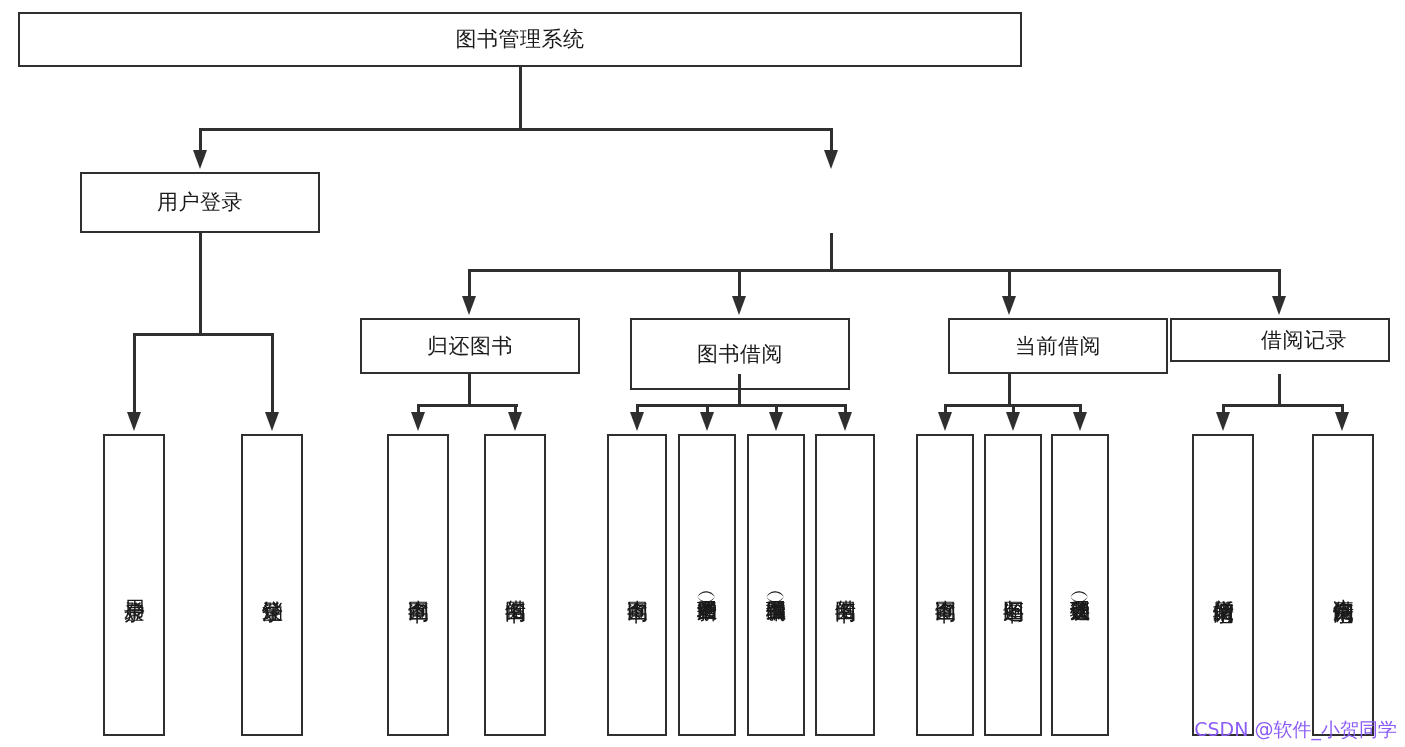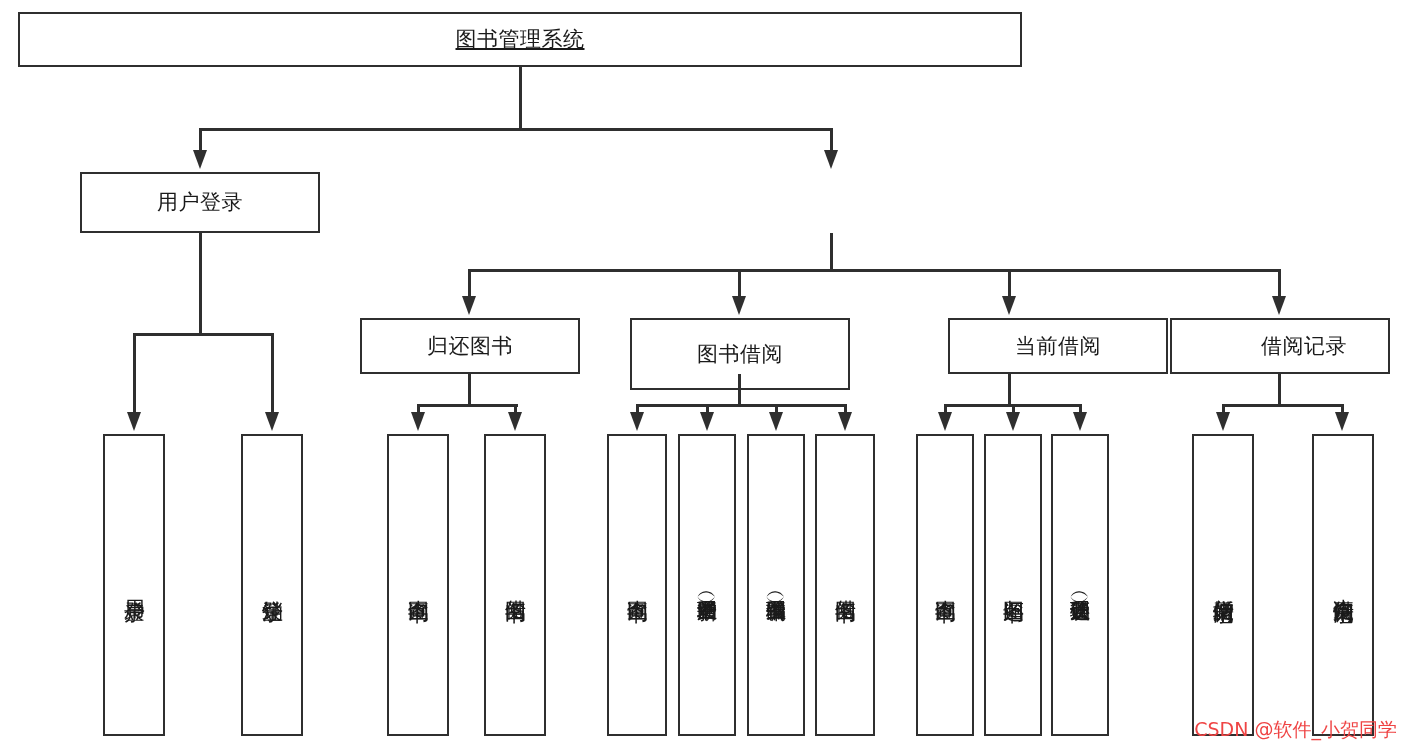--- a/index.html
+++ b/index.html
@@ -74,31 +74,31 @@
     border-left: 7px solid transparent;
     border-right: 7px solid transparent;
     border-top: 19px solid #2f2f2f;
   }
   
   #watermark {
     position: absolute;
     right: 8px;
     bottom: 4px;
     font-size: 19px;
-    color: #ef4444;
+    color: #8b5cf6;
     white-space: nowrap;
     font-family: "DejaVu Sans", "Liberation Sans", sans-serif;
   }
 </style>
 </head>
 <body>
 
 <div id="canvas">
 
-  <div class="node horiz" style="left:18px; top:12px; width:1004px; height:55px;text-decoration:underline;">
+  <div class="node horiz" style="left:18px; top:12px; width:1004px; height:55px;">
     <span class="label">图书管理系统</span>
   </div>
 
   <div class="vline" style="left:199px; top:67px; width:2.5px; height:0px;"></div>
   <div class="vline" style="left:519px; top:67px; height:63px;"></div>
   <div class="hline" style="left:199px; top:128px; width:633px;"></div>
   <div class="vline" style="left:199px; top:128px; height:25px;"></div>
   <div class="arrow" style="left:193px; top:150px;"></div>
   <div class="vline" style="left:830px; top:128px; height:25px;"></div>
   <div class="arrow" style="left:824px; top:150px;"></div>
@@ -127,21 +127,21 @@
 
   <div class="node horiz" style="left:360px; top:318px; width:220px; height:56px;">
     <span class="label">归还图书</span>
   </div>
   <div class="node horiz" style="left:630px; top:318px; width:220px; height:72px;">
     <span class="label">图书借阅</span>
   </div>
   <div class="node horiz" style="left:900px; top:318px; width:220px; height:56px;margin-left:48px;">
     <span class="label">当前借阅</span>
   </div>
-  <div class="node horiz" style="left:1170px; top:318px; width:220px; height:56px;padding-left:48px;">
+  <div class="node horiz" style="left:1170px; top:318px; width:220px; height:44px;padding-left:48px;">
     <span class="label">借阅记录</span>
   </div>
 
   <div class="vline" style="left:468px; top:374px; height:32px;"></div>
   <div class="hline" style="left:417px; top:404px; width:101px;"></div>
   <div class="vline" style="left:417px; top:404px; height:9px;"></div>
   <div class="arrow" style="left:411px; top:412px;"></div>
   <div class="vline" style="left:514px; top:404px; height:9px;"></div>
   <div class="arrow" style="left:508px; top:412px;"></div>
 

